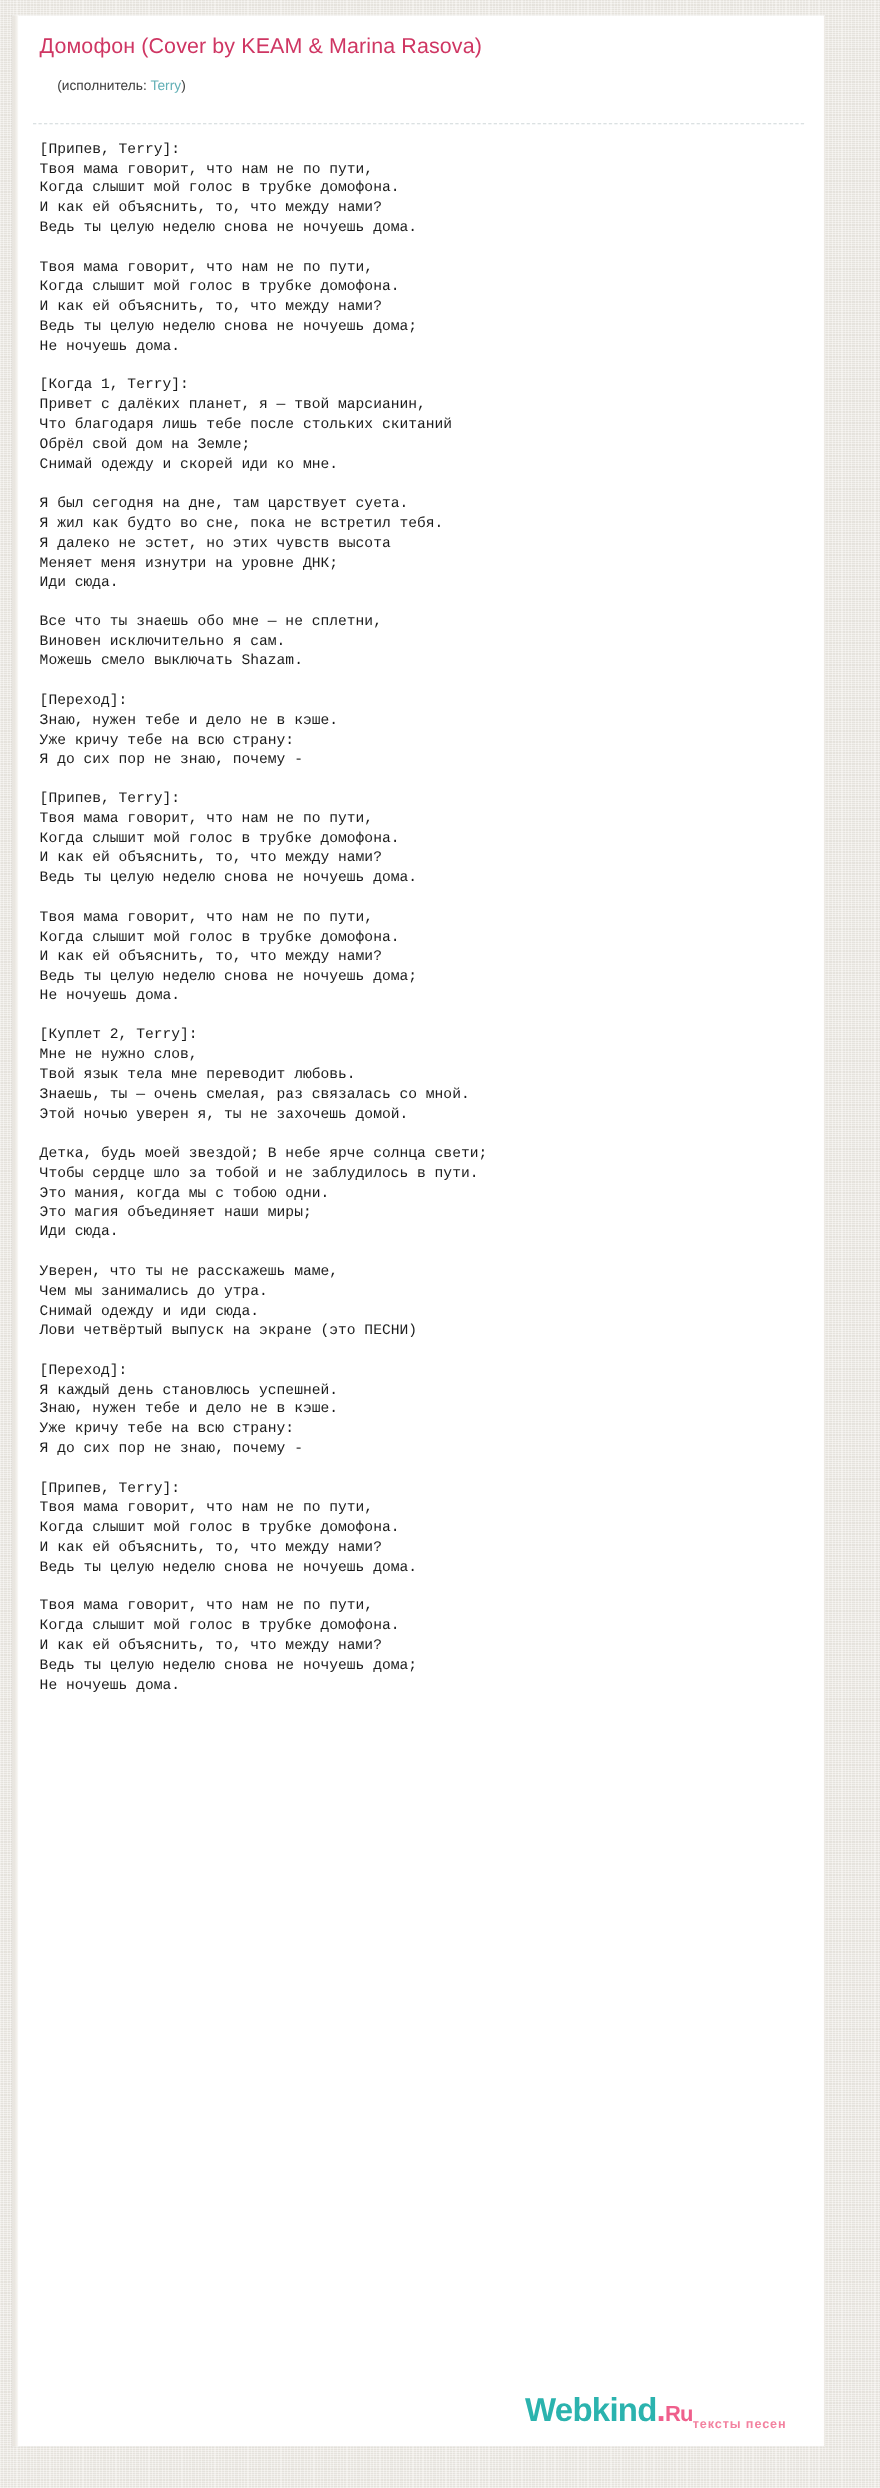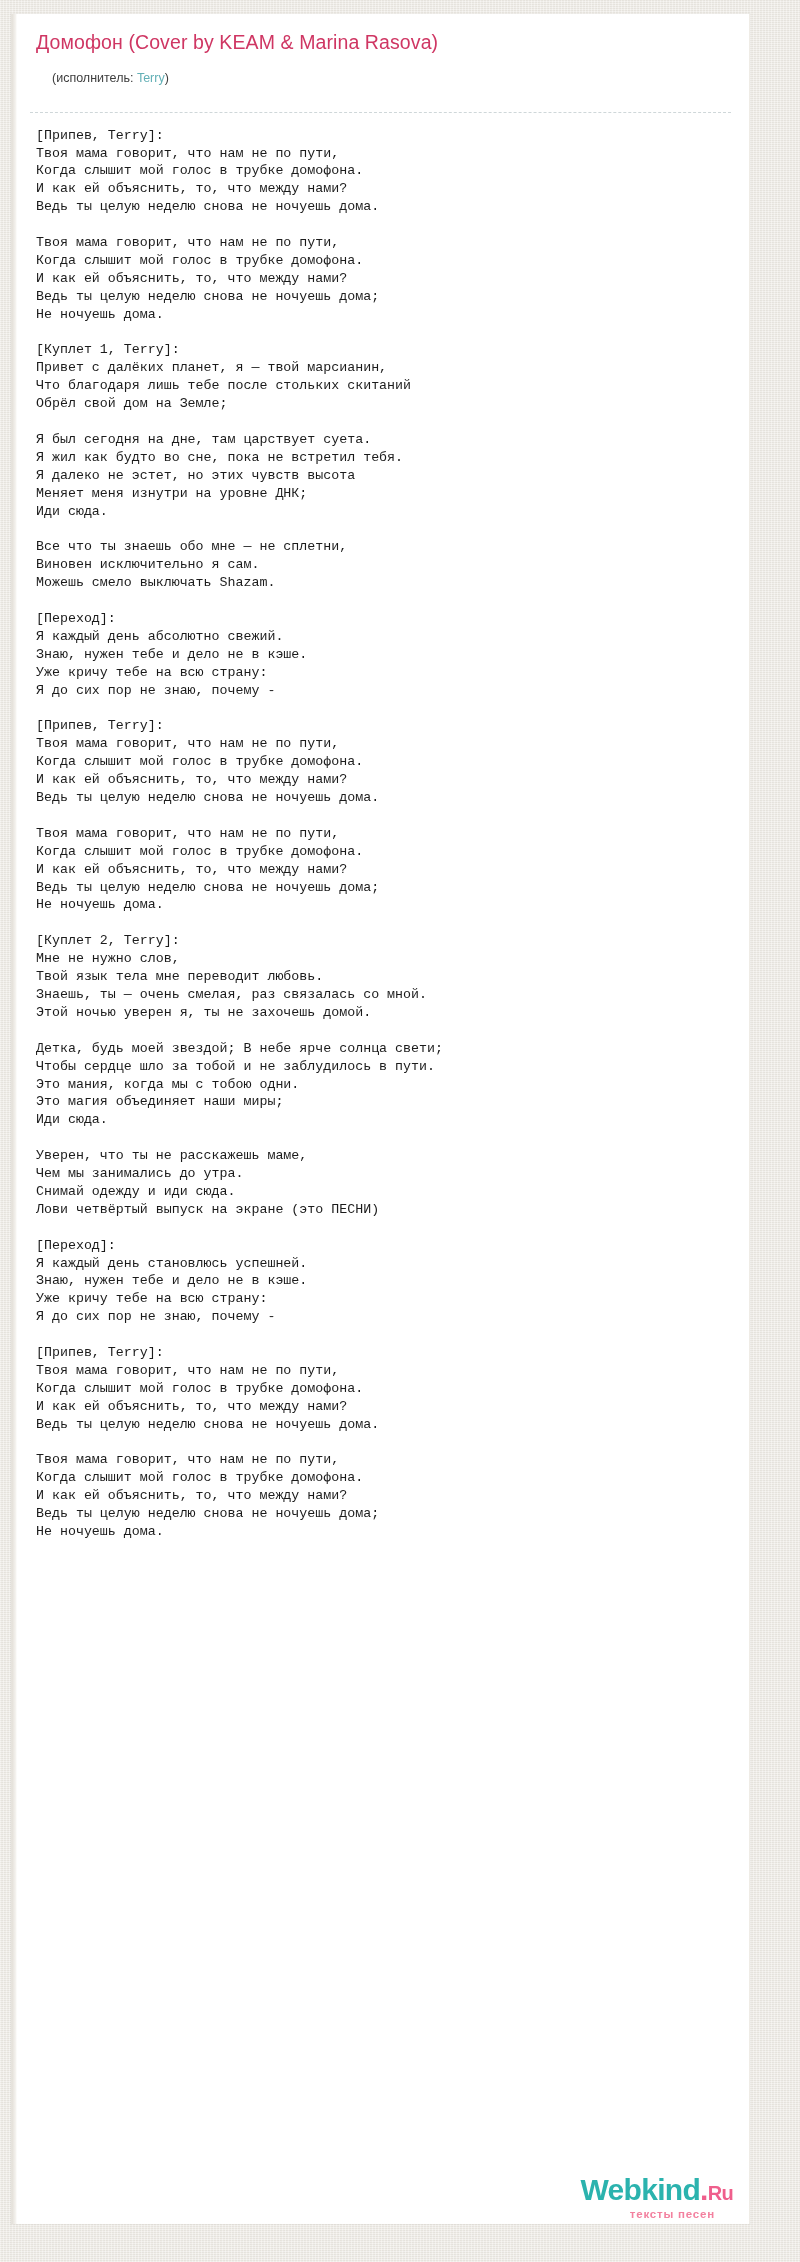--- a/index.html
+++ b/index.html
@@ -99,23 +99,23 @@
     margin: 0;
     padding: 0;
     white-space: pre-wrap;
     min-height: 17.9px;
   }
 
   
   .footer-logo {
     position: absolute;
     right: 16px;
-    bottom: 4px;
+    bottom: 14px;
     display: flex;
-    flex-direction: column;
+    flex-direction: row;
     align-items: flex-end;
     line-height: 1;
     user-select: none;
     margin-top: 28px;
   }
 
   .logo-word {
     font-family: "Liberation Sans", sans-serif;
     font-size: 30px;
     font-weight: bold;
@@ -164,40 +164,40 @@
           <p class="lyric-line">Ведь ты целую неделю снова не ночуешь дома.</p>
         </div>
         <div class="stanza">
           <p class="lyric-line">Твоя мама говорит, что нам не по пути,</p>
           <p class="lyric-line">Когда слышит мой голос в трубке домофона.</p>
           <p class="lyric-line">И как ей объяснить, то, что между нами?</p>
           <p class="lyric-line">Ведь ты целую неделю снова не ночуешь дома;</p>
           <p class="lyric-line">Не ночуешь дома.</p>
         </div>
         <div class="stanza">
-          <p class="lyric-line">[Куплет 1, Terry]:</p>
+          <p class="lyric-line">[Когда 1, Terry]:</p>
           <p class="lyric-line">Привет с далёких планет, я — твой марсианин,</p>
           <p class="lyric-line">Что благодаря лишь тебе после стольких скитаний</p>
           <p class="lyric-line">Обрёл свой дом на Земле;</p>
+          <p class="lyric-line">Снимай одежду и скорей иди ко мне.</p>
         </div>
         <div class="stanza">
           <p class="lyric-line">Я был сегодня на дне, там царствует суета.</p>
           <p class="lyric-line">Я жил как будто во сне, пока не встретил тебя.</p>
           <p class="lyric-line">Я далеко не эстет, но этих чувств высота</p>
           <p class="lyric-line">Меняет меня изнутри на уровне ДНК;</p>
           <p class="lyric-line">Иди сюда.</p>
         </div>
         <div class="stanza">
           <p class="lyric-line">Все что ты знаешь обо мне — не сплетни,</p>
           <p class="lyric-line">Виновен исключительно я сам.</p>
           <p class="lyric-line">Можешь смело выключать Shazam.</p>
         </div>
         <div class="stanza">
           <p class="lyric-line">[Переход]:</p>
-          <p class="lyric-line">Я каждый день абсолютно свежий.</p>
           <p class="lyric-line">Знаю, нужен тебе и дело не в кэше.</p>
           <p class="lyric-line">Уже кричу тебе на всю страну:</p>
           <p class="lyric-line">Я до сих пор не знаю, почему -</p>
         </div>
         <div class="stanza">
           <p class="lyric-line">[Припев, Terry]:</p>
           <p class="lyric-line">Твоя мама говорит, что нам не по пути,</p>
           <p class="lyric-line">Когда слышит мой голос в трубке домофона.</p>
           <p class="lyric-line">И как ей объяснить, то, что между нами?</p>
           <p class="lyric-line">Ведь ты целую неделю снова не ночуешь дома.</p>

